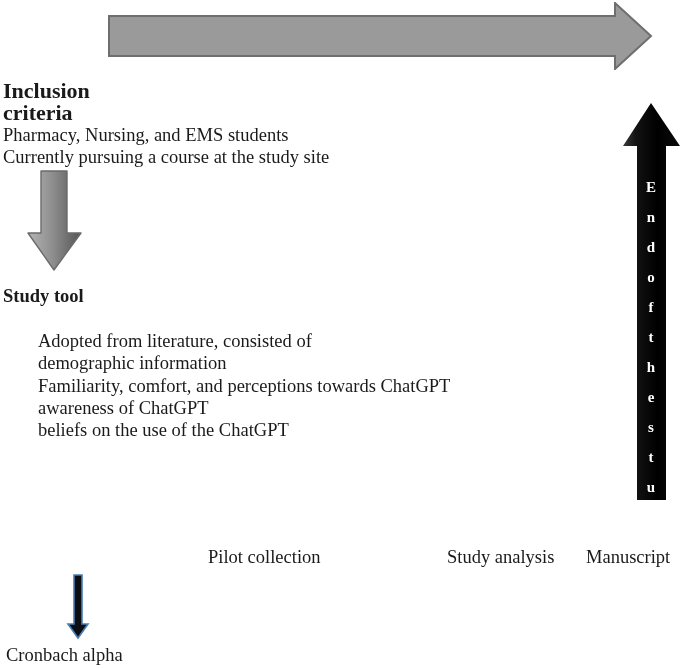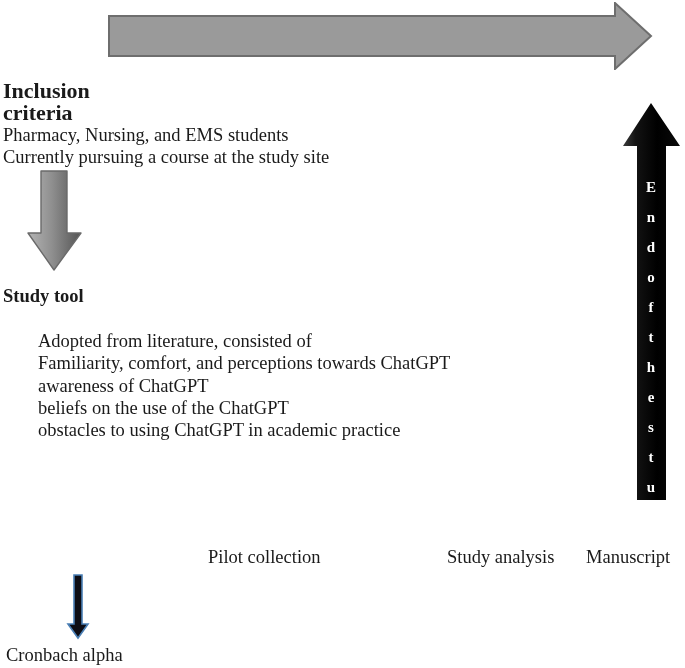--- a/index.html
+++ b/index.html
@@ -172,24 +172,24 @@
           <stop offset="100%" stop-color="#545454"></stop>
         </linearGradient>
       </defs>
       <polygon points="15,1 41,1 41,63 55,63 28,100 2,63 15,63" fill="url(#grayGrad)" stroke="#6a6a6a" stroke-width="1.4" stroke-linejoin="round"></polygon>
     </svg>
   </div>
 
   <div class="study-head">Study tool</div>
   <div class="study-block">
     <div class="study-line">Adopted from literature, consisted of</div>
+    <div class="study-line">demographic information</div>
     <div class="study-line">Familiarity, comfort, and perceptions towards ChatGPT</div>
     <div class="study-line">awareness of ChatGPT</div>
     <div class="study-line">beliefs on the use of the ChatGPT</div>
-    <div class="study-line">obstacles to using ChatGPT in academic practice</div>
   </div>
 
   <div class="black-up">
     <svg width="66" height="406" viewBox="0 0 66 406">
       <defs>
         <linearGradient id="blkGrad" x1="0" y1="0" x2="1" y2="0">
           <stop offset="0%" stop-color="#3a3a3a"></stop>
           <stop offset="22%" stop-color="#131313"></stop>
           <stop offset="60%" stop-color="#000000"></stop>
           <stop offset="100%" stop-color="#0a0a0a"></stop>

